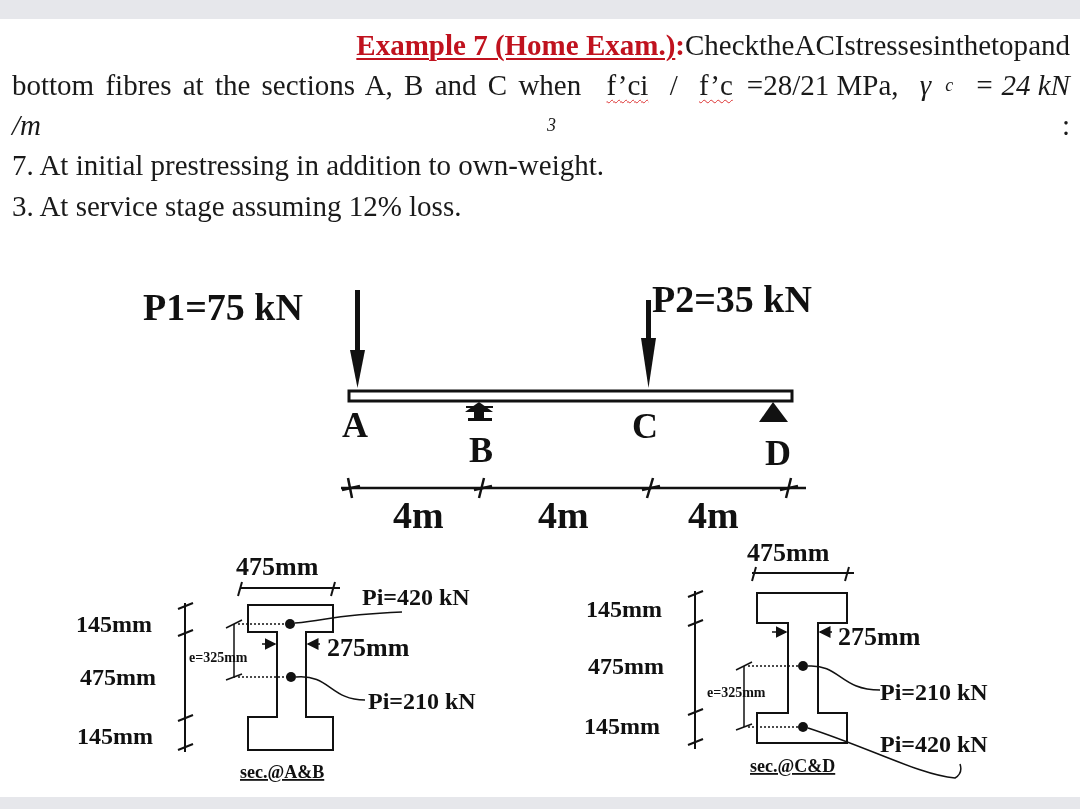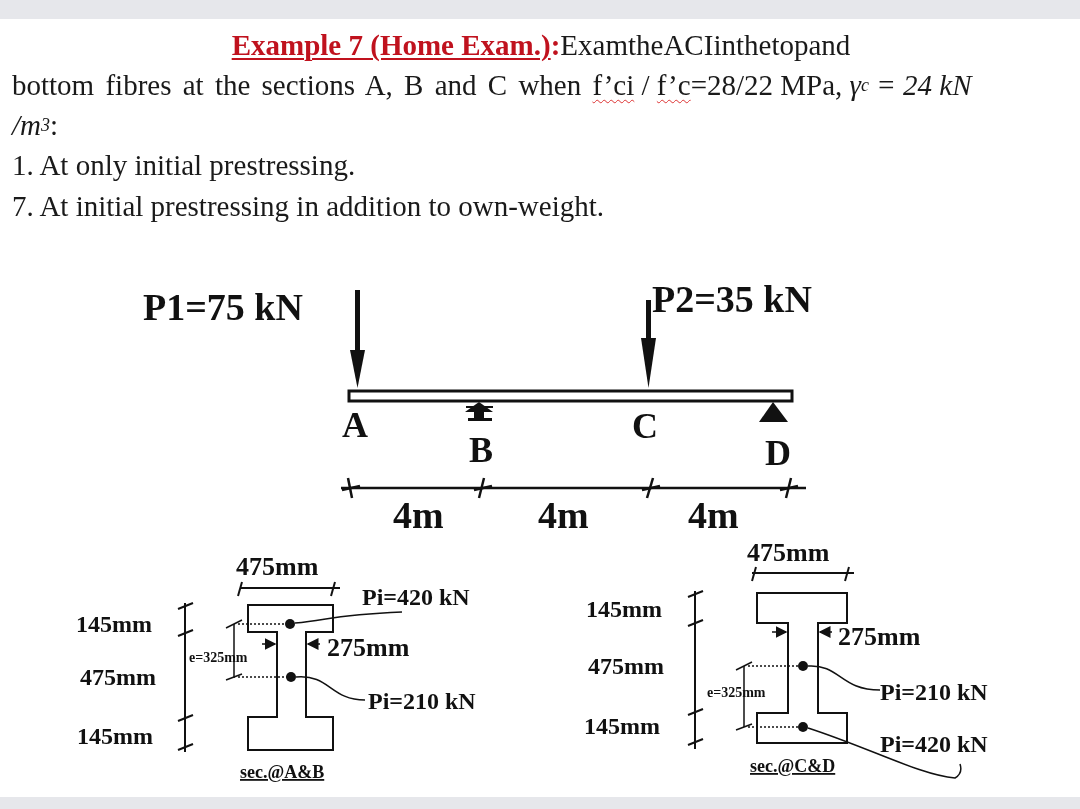--- a/index.html
+++ b/index.html
@@ -11,22 +11,22 @@
     position: relative;
   }
   .page {
     position: absolute; left: 0; top: 19px; width: 1080px; height: 778px;
     background: #ffffff;
   }
   .text-block {
     position: absolute; left: 12px; top: 6px; width: 1058px;
     font-size: 29px; line-height: 40px;
   }
-  .line { white-space: nowrap; display: flex; justify-content: center; }
-  .line.left { justify-content: flex-start; }
+  .line { white-space: nowrap; display: flex; justify-content: flex-end; }
+  .line.left { justify-content: space-between; }
   .title {
     color: #c0121e; font-weight: bold; text-decoration: underline;
     text-decoration-thickness: 2px; text-underline-offset: 3px;
   }
   .red { color: #c0121e; font-weight: bold; }
   .ital { font-style: italic; }
   .squiggle {
     text-decoration: underline wavy #d33;
     text-decoration-thickness: 1px; text-underline-offset: 4px;
   }
@@ -37,38 +37,39 @@
 </style>
 </head>
 <body>
 
 <div class="page">
   <div class="text-block">
     <div class="line">
       <span>
         <span class="title">Example 7 (Home Exam.)</span><span class="red">:</span>
       </span>
-      <span>Exam</span>
+      <span>Check</span>
       <span>the</span>
       <span>ACI</span>
+      <span>stresses</span>
       <span>in</span>
       <span>the</span>
       <span>top</span>
       <span>and</span>
     </div>
     <div class="line left" style="white-space:pre;">
-      <span style="word-spacing:4px;">bottom fibres at the sections A, B and C when </span><span class="squiggle">f’ci</span><span> / </span><span class="squiggle">f’c</span><span>=28/22 MPa, </span><span class="ital">γ</span><sub class="ital">c</sub><span class="ital" style="margin-left:0;"> = 24 kN</span>
+      <span style="word-spacing:4px;">bottom fibres at the sections A, B and C when </span><span class="squiggle">f’ci</span><span> / </span><span class="squiggle">f’c</span><span>=28/21 MPa, </span><span class="ital">γ</span><sub class="ital">c</sub><span class="ital" style="margin-left:0;"> = 24 kN</span>
     </div>
     <div class="line left">
       <span class="ital">/m</span>
         <sup class="ital">3</sup>
         <span>:</span>
     </div>
-    <div class="list-item">1. At only initial prestressing.</div>
     <div class="list-item">7. At initial prestressing in addition to own-weight.</div>
+    <div class="list-item">3. At service stage assuming 12% loss.</div>
   </div>
 </div>
 
 <svg class="diagram" width="1080" height="809" viewBox="0 0 1080 809">
   <defs>
     <marker id="arrowSmall" markerWidth="8" markerHeight="8" refX="7" refY="4" orient="auto">
       <path d="M0,0 L8,4 L0,8 Z" fill="#111"></path>
     </marker>
   </defs>
 

